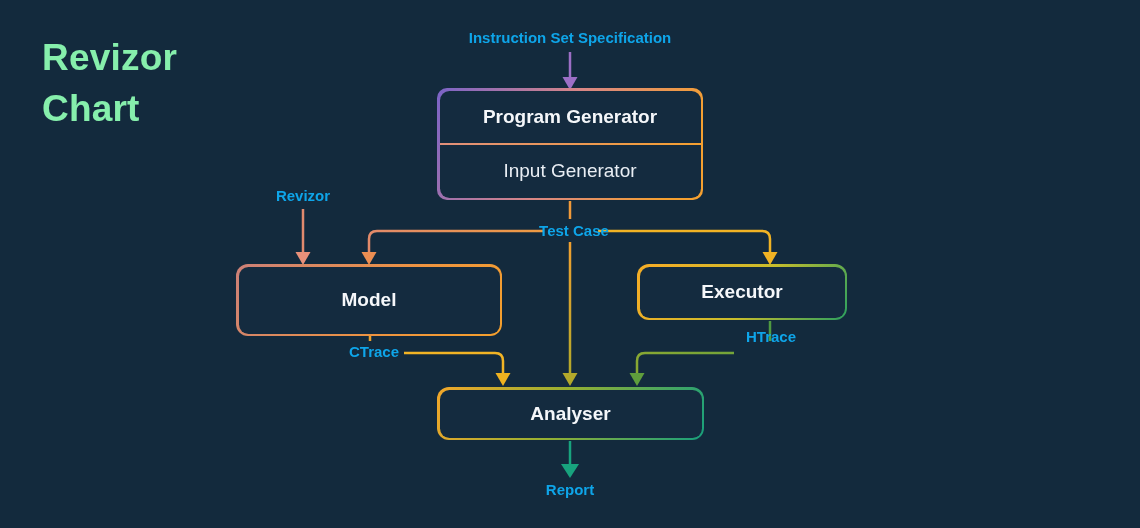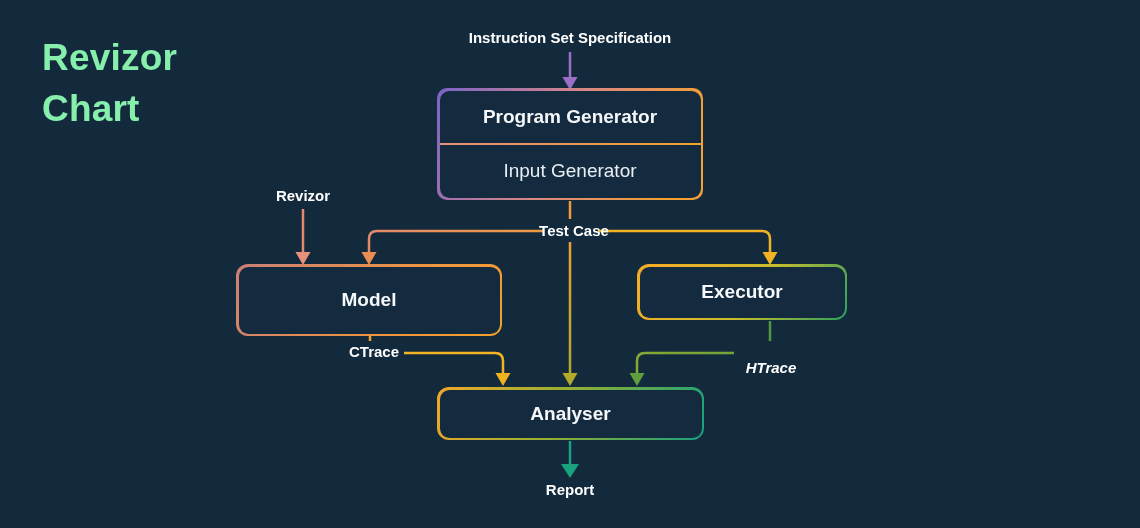--- a/index.html
+++ b/index.html
@@ -35,21 +35,21 @@
   .gen-inner { flex-direction:column; align-items:stretch; }
   .gen-row { flex:1; display:flex; align-items:center; justify-content:center; }
   .gen-divider { height:2.5px; width:100%;
     background:linear-gradient(90deg,#e2907b,#f5a030); }
 
   .node-label { font-size:19px; font-weight:700; color:#f5f7fa; }
   .node-label.regular { font-weight:400; color:#e9eef4; }
 
   .flow-label {
     position:absolute; transform:translateX(-50%);
-    font-size:15px; font-weight:700; color:#ffffff; white-space:nowrap;
+    font-size:15px; font-weight:700; color:#0ea5e9; white-space:nowrap;
   }
 </style>
 </head>
 <body>
 
 <div class="stage">
 
   <svg class="connectors" width="1140" height="528" viewBox="0 0 1140 528">
     <defs>
       <linearGradient id="gradLeftBranch" gradientUnits="userSpaceOnUse" x1="544" y1="231" x2="369" y2="231">
@@ -99,21 +99,21 @@
 
   <div class="title">
     <div>Revizor</div>
     <div>Chart</div>
   </div>
 
   <div class="flow-label" style="left:570px; top:29px;">Instruction Set Specification</div>
   <div class="flow-label" style="left:303px; top:187px;">Revizor</div>
   <div class="flow-label" style="left:574px; top:222px;">Test Case</div>
   <div class="flow-label" style="left:362px; top:343px;margin-left:12px;">CTrace</div>
-  <div class="flow-label" style="left:771px; top:359px;font-style:italic;">HTrace</div>
+  <div class="flow-label" style="left:771px; top:328px;">HTrace</div>
   <div class="flow-label" style="left:570px; top:481px;">Report</div>
 
   <div class="gbox gbox-generator">
     <div class="gbox-inner gen-inner">
       <div class="gen-row">
         <span class="node-label">Program Generator</span>
       </div>
       <div class="gen-divider"></div>
       <div class="gen-row">
         <span class="node-label regular">Input Generator</span>

